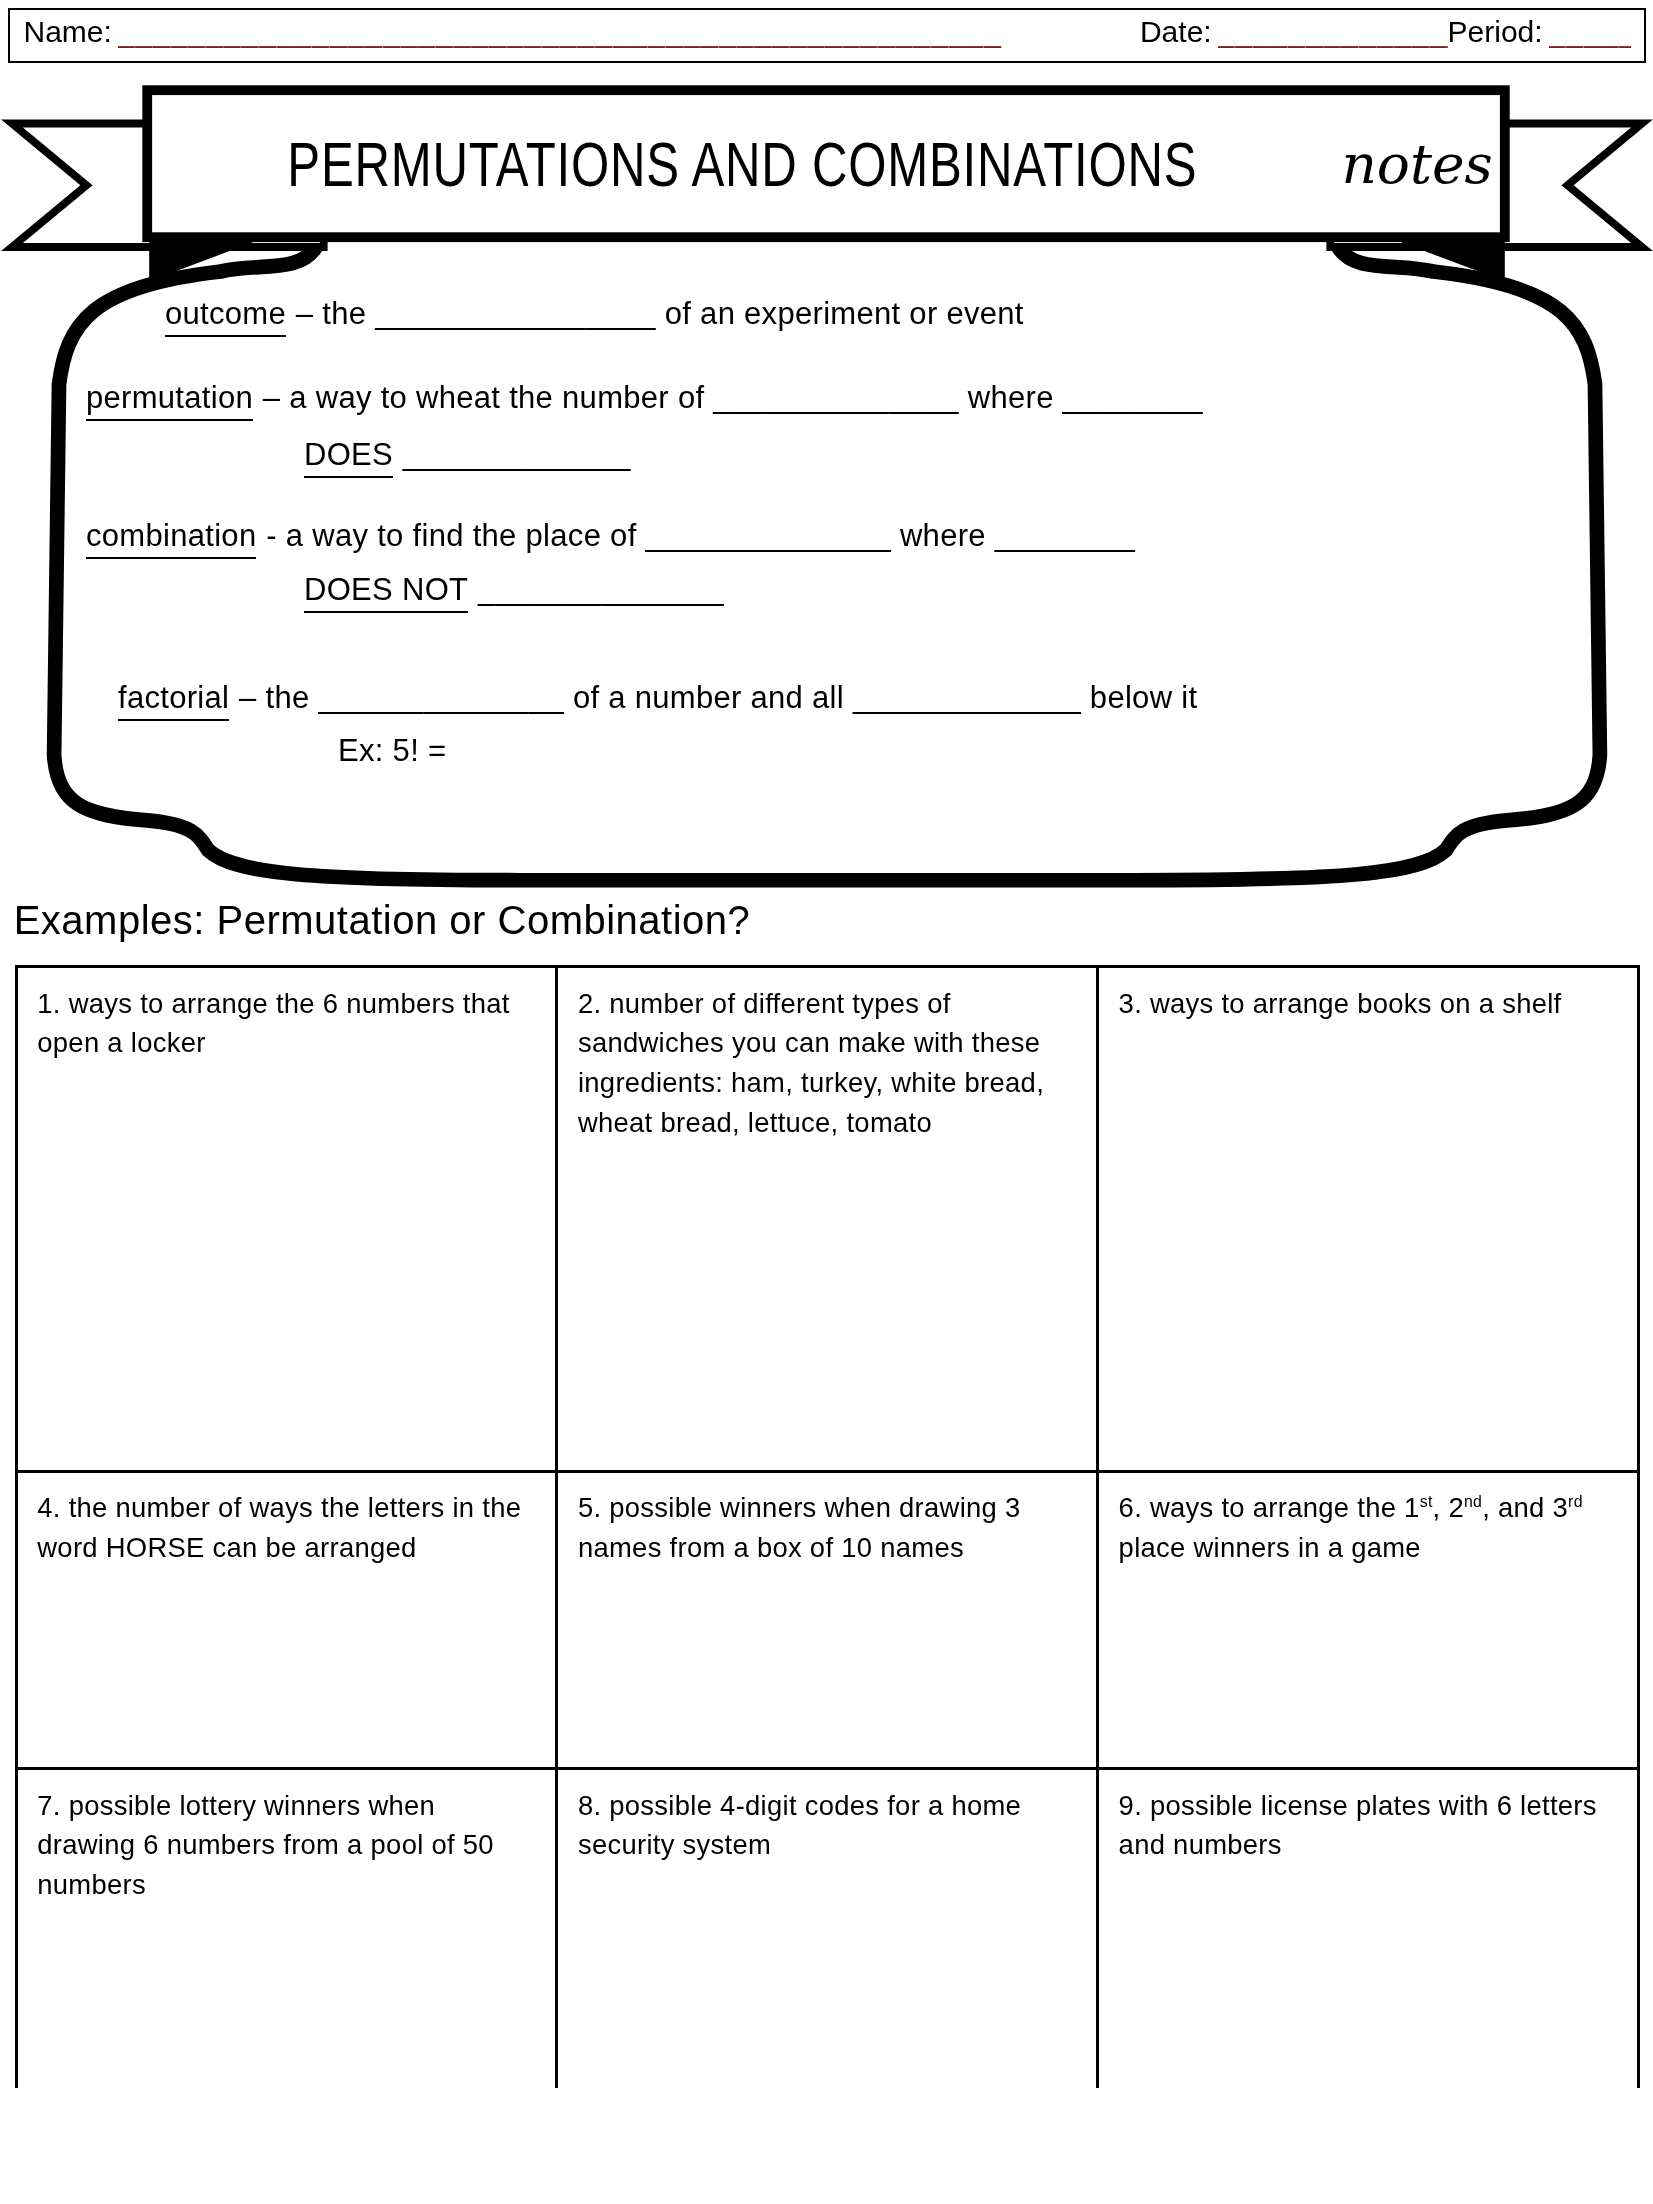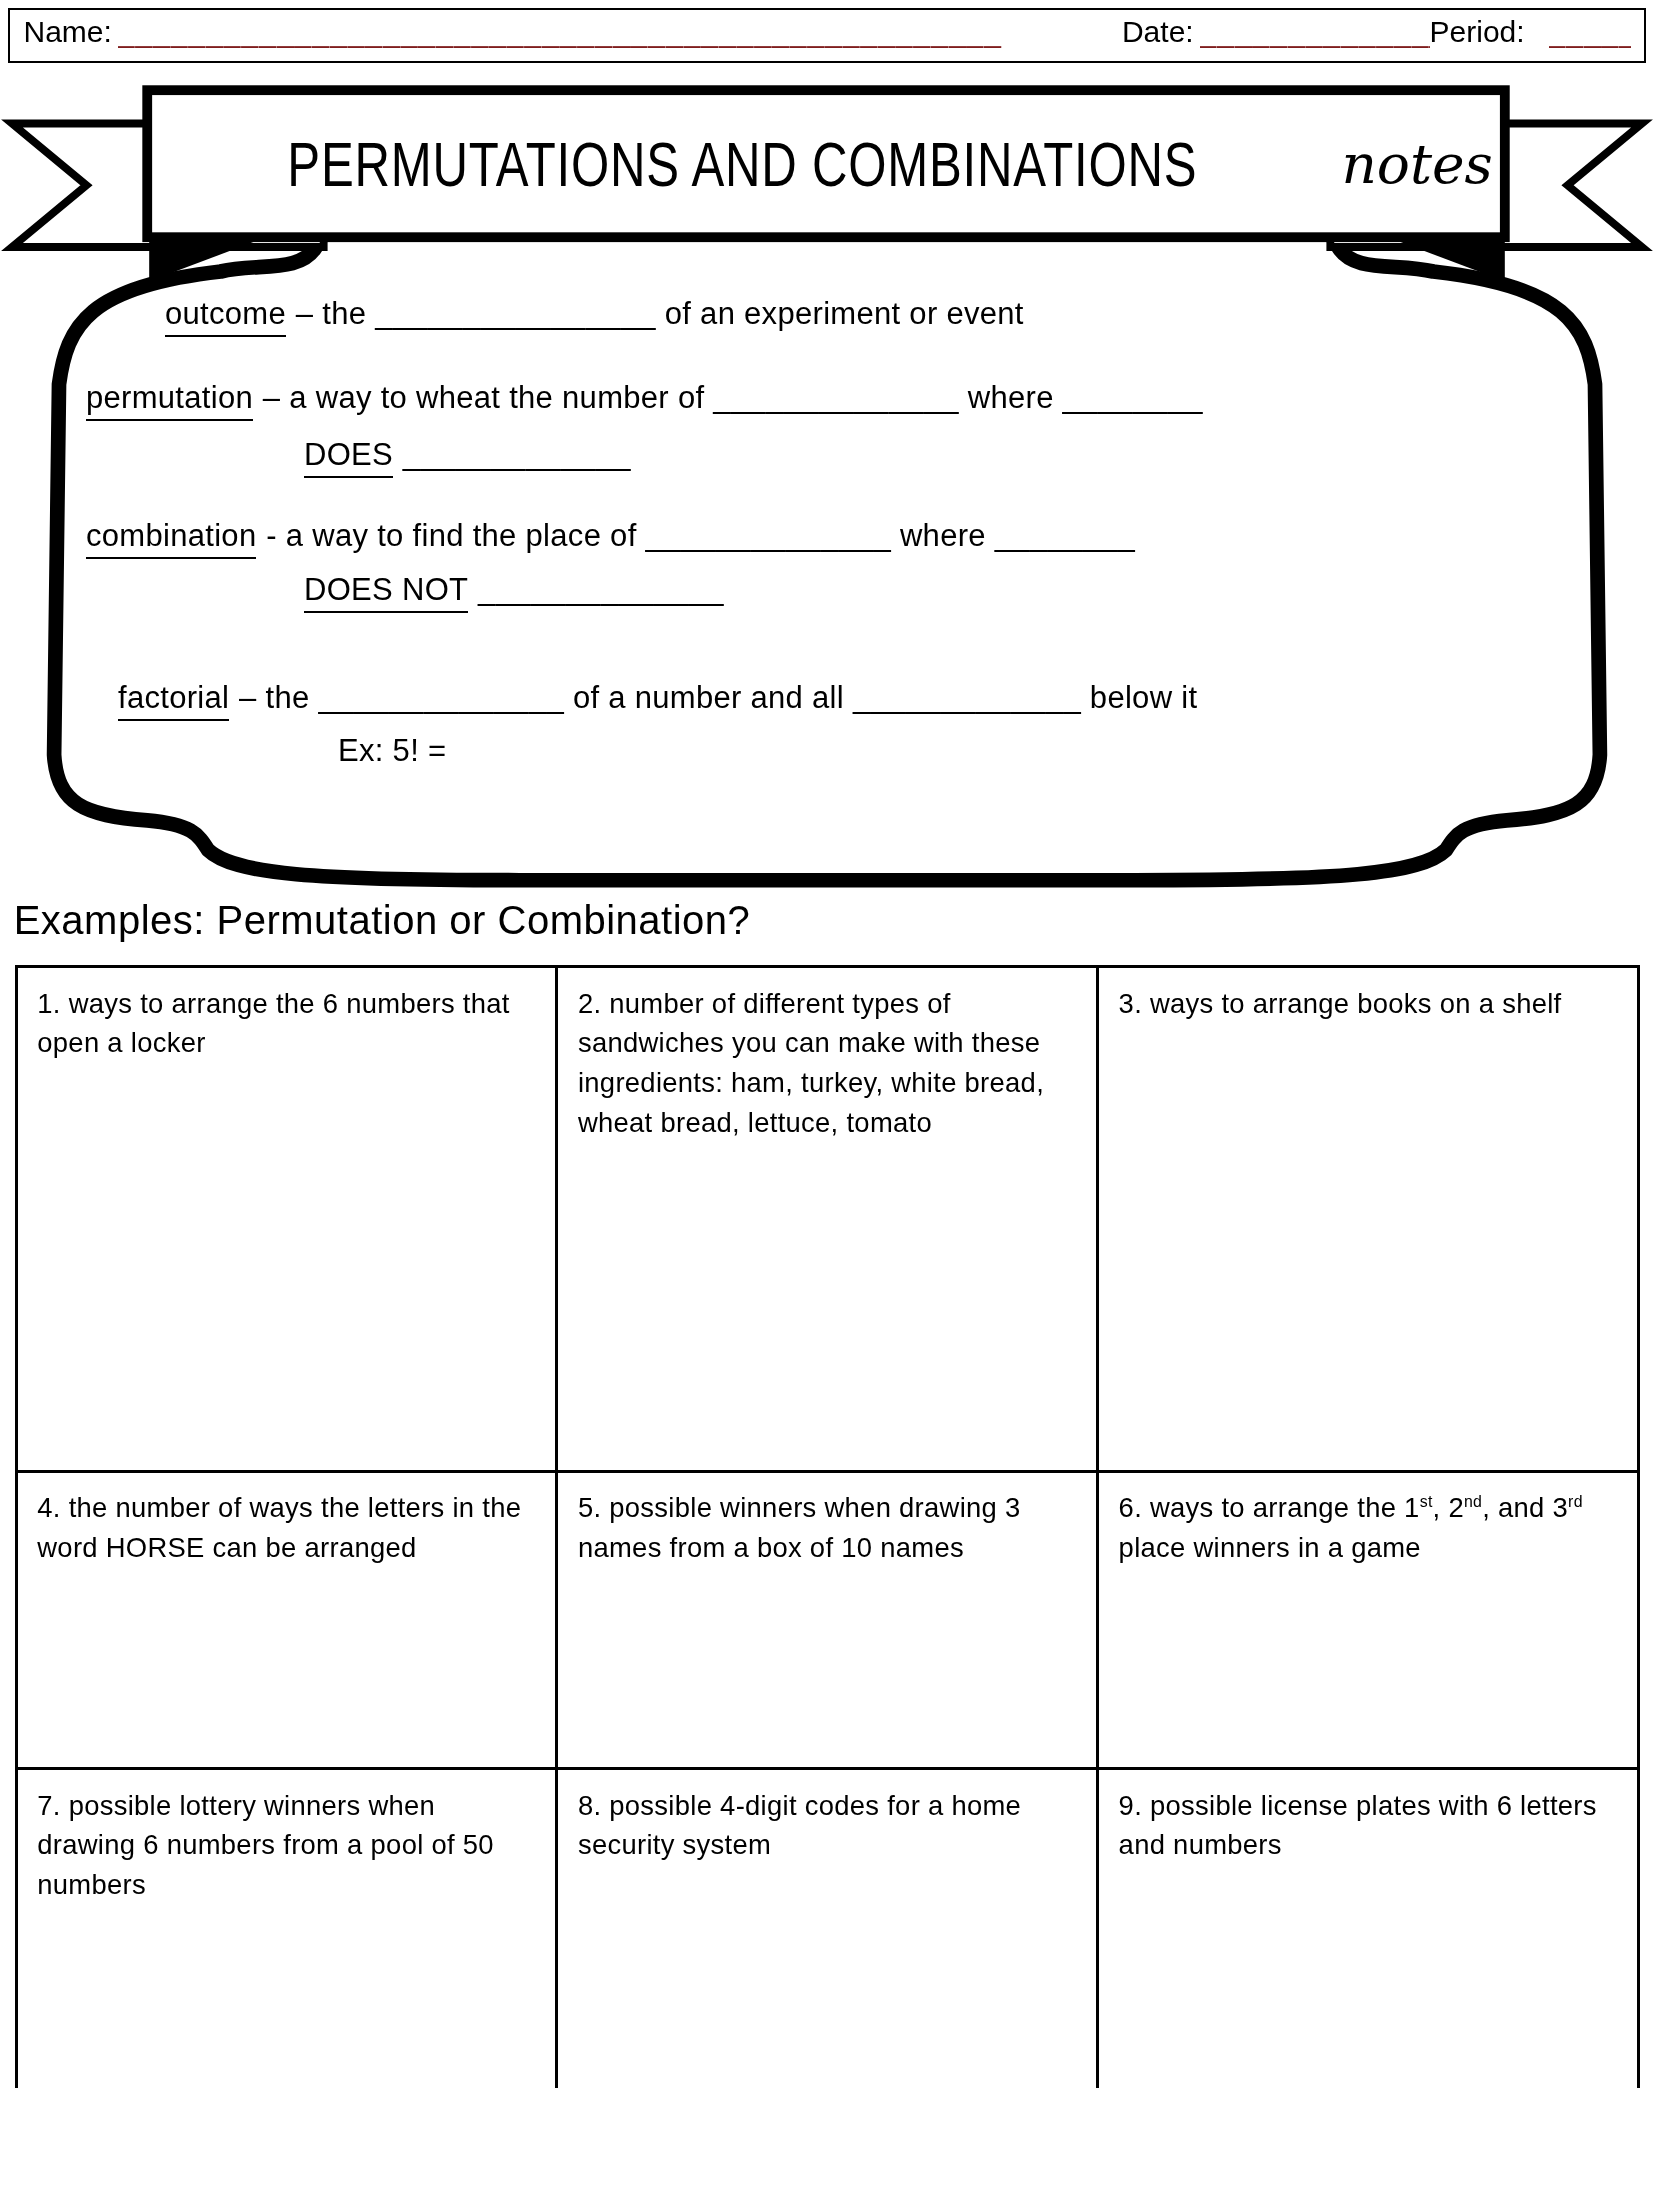--- a/index.html
+++ b/index.html
@@ -22,21 +22,21 @@
     white-space:nowrap;
   }
   .topbar .lbl { margin-right:5.9px; }
   .blank {
     overflow:hidden; white-space:nowrap;
     letter-spacing:1px;
     color:#7f1d1d;
   }
   .blank.grow { flex:1 1 auto; }
   .blank.date { width:230px; }
-  .blank.period { width:82px;margin-left:18px; }
+  .blank.period { width:82px; }
   
   .deco-svg { position:absolute; left:0; top:0; }
   
   .banner-title {
     position:absolute; left:147px; top:90px; width:1358px; height:147px;
     display:flex; align-items:center; justify-content:center;
     gap:15.7px;
   }
   .banner-title .caps {
     display:inline-block;

